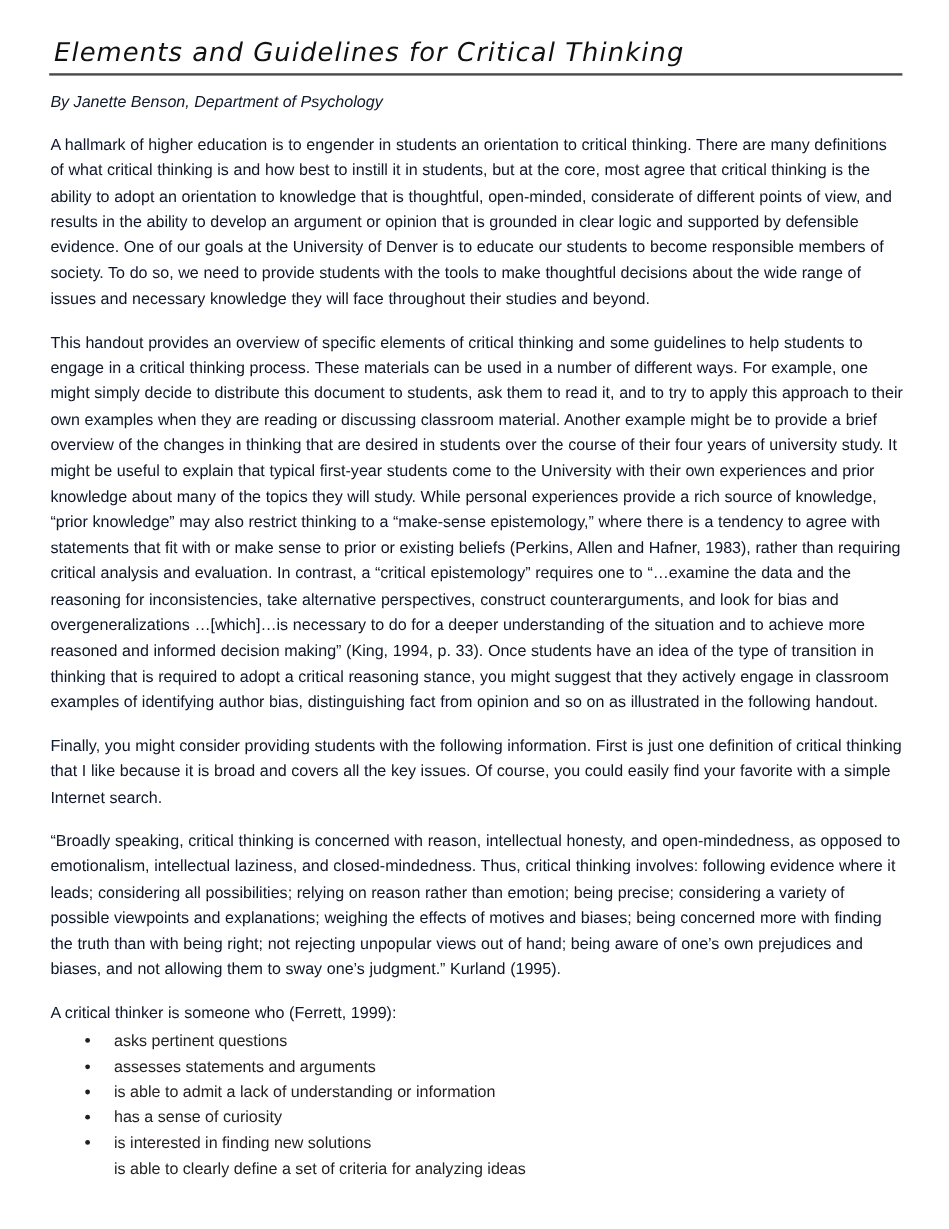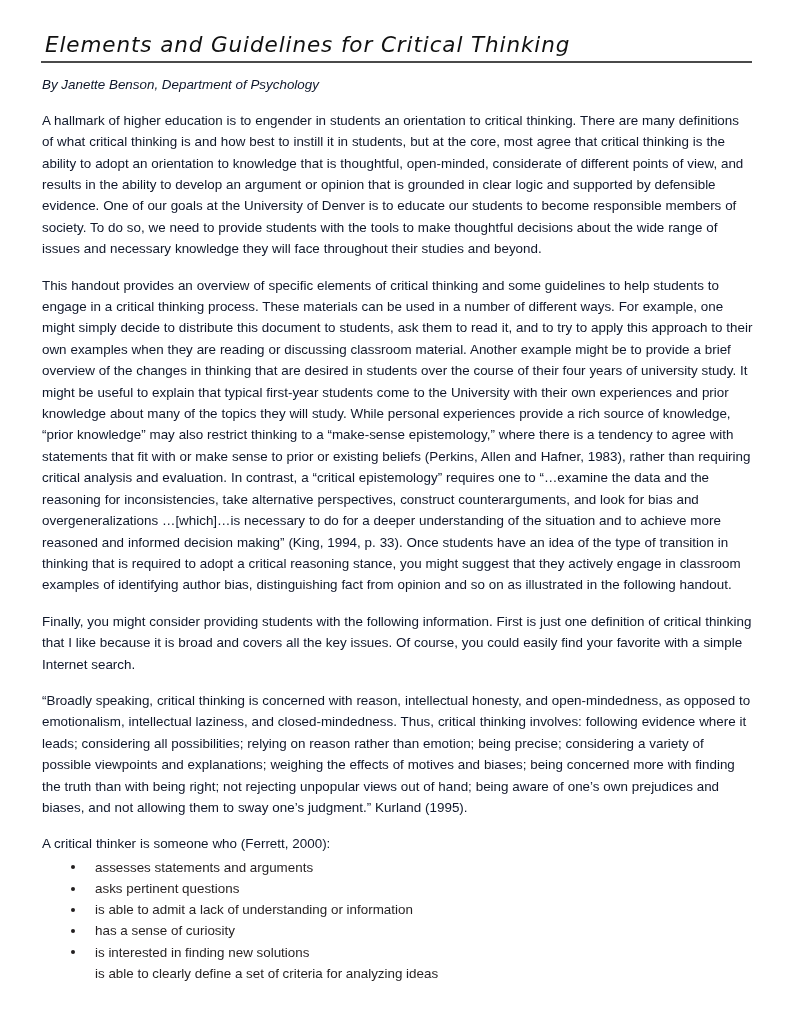--- a/index.html
+++ b/index.html
@@ -105,25 +105,25 @@
 
     <p class="body-para">A hallmark of higher education is to engender in students an orientation to critical thinking.  There are many definitions of what critical thinking is and how best to instill it in students, but at the core, most agree that critical thinking is the ability to adopt an orientation to knowledge that is thoughtful, open-minded, considerate of different points of view, and results in the ability to develop an argument or opinion that is grounded in clear logic and supported by defensible evidence.  One of our goals at the University of Denver is to educate our students to become responsible members of society.  To do so, we need to provide students with the tools to make thoughtful decisions about the wide range of issues and necessary knowledge they will face throughout their studies and beyond.</p>
 
     <p class="body-para">This handout provides an overview of specific elements of critical thinking and some guidelines to help students to engage in a critical thinking process.  These materials can be used in a number of different ways. For example, one might simply decide to distribute this document to students, ask them to read it, and to try to apply this approach to their own examples when they are reading or discussing classroom material.  Another example might be to provide a brief overview of the changes in thinking that are desired in students over the course of their four years of university study.  It might be useful to explain that typical first-year students come to the University with their own experiences and prior knowledge about many of the topics they will study.  While personal experiences provide a rich source of knowledge, “prior knowledge” may also restrict thinking to a “make-sense epistemology,” where there is a tendency to agree with statements that fit with or make sense to prior or existing beliefs (Perkins, Allen and Hafner, 1983), rather than requiring critical analysis and evaluation.  In contrast, a “critical epistemology” requires one to “…examine the data and the reasoning for inconsistencies, take alternative perspectives, construct counterarguments, and look for bias and overgeneralizations …[which]…is necessary to do for a deeper understanding of the situation and to achieve more reasoned and informed decision making” (King, 1994, p. 33).  Once students have an idea of the type of transition in thinking that is required to adopt a critical reasoning stance, you might suggest that they actively engage in classroom examples of identifying author bias, distinguishing fact from opinion and so on as illustrated in the following handout.</p>
 
     <p class="body-para">Finally, you might consider providing students with the following information.  First is just one definition of critical thinking that I like because it is broad and covers all the key issues.  Of course, you could easily find your favorite with a simple Internet search.</p>
 
     <p class="body-para">“Broadly speaking, critical thinking is concerned with reason, intellectual honesty, and open-mindedness, as opposed to emotionalism, intellectual laziness, and closed-mindedness. Thus, critical thinking involves: following evidence where it leads; considering all possibilities; relying on reason rather than emotion; being precise; considering a variety of possible viewpoints and explanations; weighing the effects of motives and biases; being concerned more with finding the truth than with being right; not rejecting unpopular views out of hand; being aware of one’s own prejudices and biases, and not allowing them to sway one’s judgment.” Kurland (1995).</p>
 
 
-    <p class="body-para">A critical thinker is someone who (Ferrett, 2000):</p>
+    <p class="body-para">A critical thinker is someone who (Ferrett, 1999):</p>
 
     <ul class="attr-list">
+      <li><span class="bullet-dot"></span><span>asks pertinent questions</span></li>
       <li><span class="bullet-dot"></span><span>assesses statements and arguments</span></li>
-      <li><span class="bullet-dot"></span><span>asks pertinent questions</span></li>
       <li><span class="bullet-dot"></span><span>is able to admit a lack of understanding or information</span></li>
       <li><span class="bullet-dot"></span><span>has a sense of curiosity</span></li>
       <li><span class="bullet-dot"></span><span>is interested in finding new solutions</span></li>
       <li><span>is able to clearly define a set of criteria for analyzing ideas</span></li>
 
     </ul>
 
   </div>
 </div>
 

